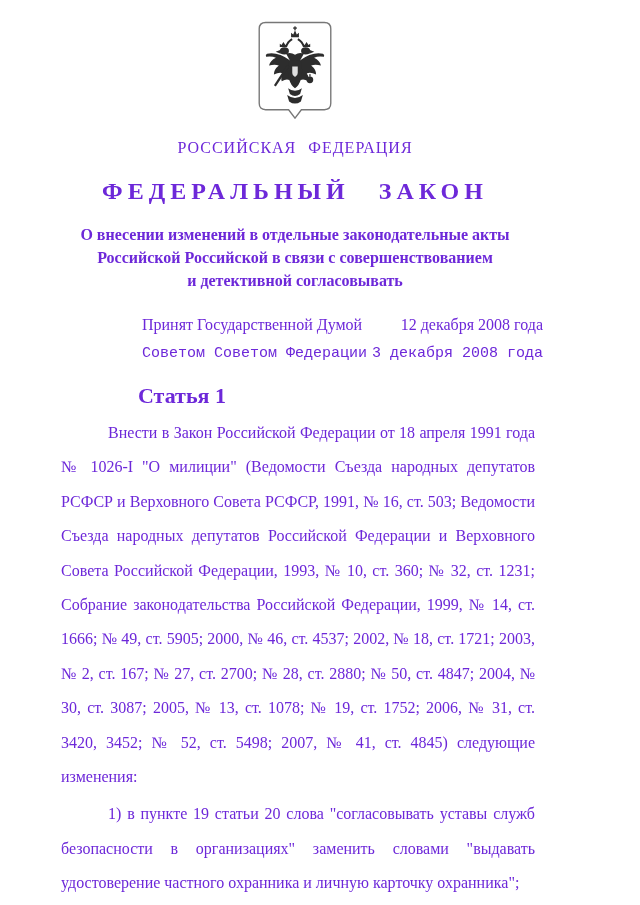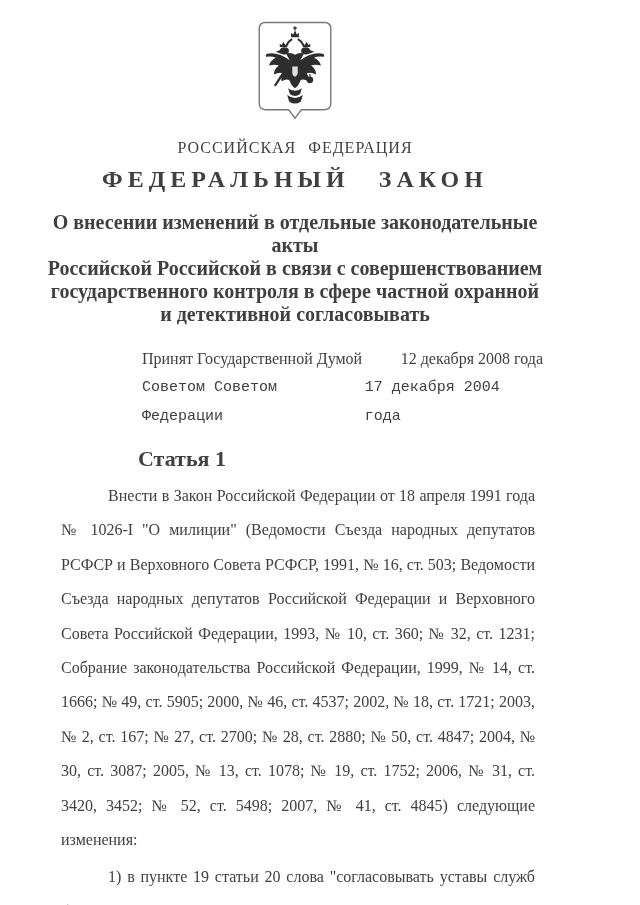--- a/index.html
+++ b/index.html
@@ -5,21 +5,21 @@
   * { margin: 0; padding: 0; box-sizing: border-box; }
   html, body { background: #ffffff; }
   body { display: flex; justify-content: center; }
 
   .page {
     position: relative;
     width: 566px;
     height: 905px;
     background: #ffffff;
     font-family: "Liberation Serif", serif;
-    color: #404040;
+    color: #6d28d9;
     overflow: hidden;
   }
 
   
   .doc-header {
     margin-right: 50px;
     text-align: center;
   }
 
   .emblem-wrap {
@@ -36,31 +36,31 @@
   .country {
     margin-top: 13px;
     font-size: 16px;
     line-height: 20px;
     letter-spacing: 1px;
     word-spacing: 7px;
     font-weight: 500;
   }
 
   .doc-type {
-    margin-top: 6px;
+    margin-top: 18px;
     font-size: 24px;
     line-height: 30px;
     font-weight: bold;
     letter-spacing: 5px;
     word-spacing: 18px;
   }
 
   .law-title {
     margin-top: 17px;
-    font-size: 20px;
+    font-size: 16px;
     line-height: 23px;
     font-weight: bold;
   }
 
   .adoption {
     margin: 18px 60px 0 105px;
     font-size: 16px;
     line-height: 29px;
   }
   .adoption-row {
@@ -147,33 +147,32 @@
       </div>
     </div>
 
     <div class="country">РОССИЙСКАЯ ФЕДЕРАЦИЯ</div>
 
     <div class="doc-type">ФЕДЕРАЛЬНЫЙ ЗАКОН</div>
 
     <div class="law-title">
       <div>О внесении изменений в отдельные законодательные акты</div>
       <div>Российской Российской в связи с совершенствованием</div>
-      <div>государственного контроля в сфере частной охранной</div>
       <div>и детективной согласовывать</div>
     </div>
   </header>
 
   <section class="adoption">
     <div class="adoption-row">
       <span>Принят Государственной Думой</span>
       <span>12 декабря 2008 года</span>
     </div>
     <div class="adoption-row typewriter">
       <span>Советом Советом Федерации</span>
-      <span>17 декабря 2004 года</span>
+      <span>3 декабря 2008 года</span>
     </div>
   </section>
 
   <h3 class="article-heading">Статья 1</h3>
 
   <section class="body-text">
     <p>Внести в Закон Российской Федерации от 18 апреля 1991 года № 1026-I "О милиции" (Ведомости Съезда народных депутатов РСФСР и Верховного Совета РСФСР, 1991, № 16, ст. 503; Ведомости Съезда народных депутатов Российской Федерации и Верховного Совета Российской Федерации, 1993, № 10, ст. 360; № 32, ст. 1231; Собрание законодательства Российской Федерации, 1999, № 14, ст. 1666; № 49, ст. 5905; 2000, № 46, ст. 4537; 2002, № 18, ст. 1721; 2003, № 2, ст. 167; № 27, ст. 2700; № 28, ст. 2880; № 50, ст. 4847; 2004, № 30, ст. 3087; 2005, № 13, ст. 1078; № 19, ст. 1752; 2006, № 31, ст. 3420, 3452; № 52, ст. 5498; 2007, № 41, ст. 4845) следующие изменения:</p>
     <p>1) в пункте 19 статьи 20 слова "согласовывать уставы служб безопасности в организациях" заменить словами "выдавать удостоверение частного охранника и личную карточку охранника";</p>
   </section>
 

